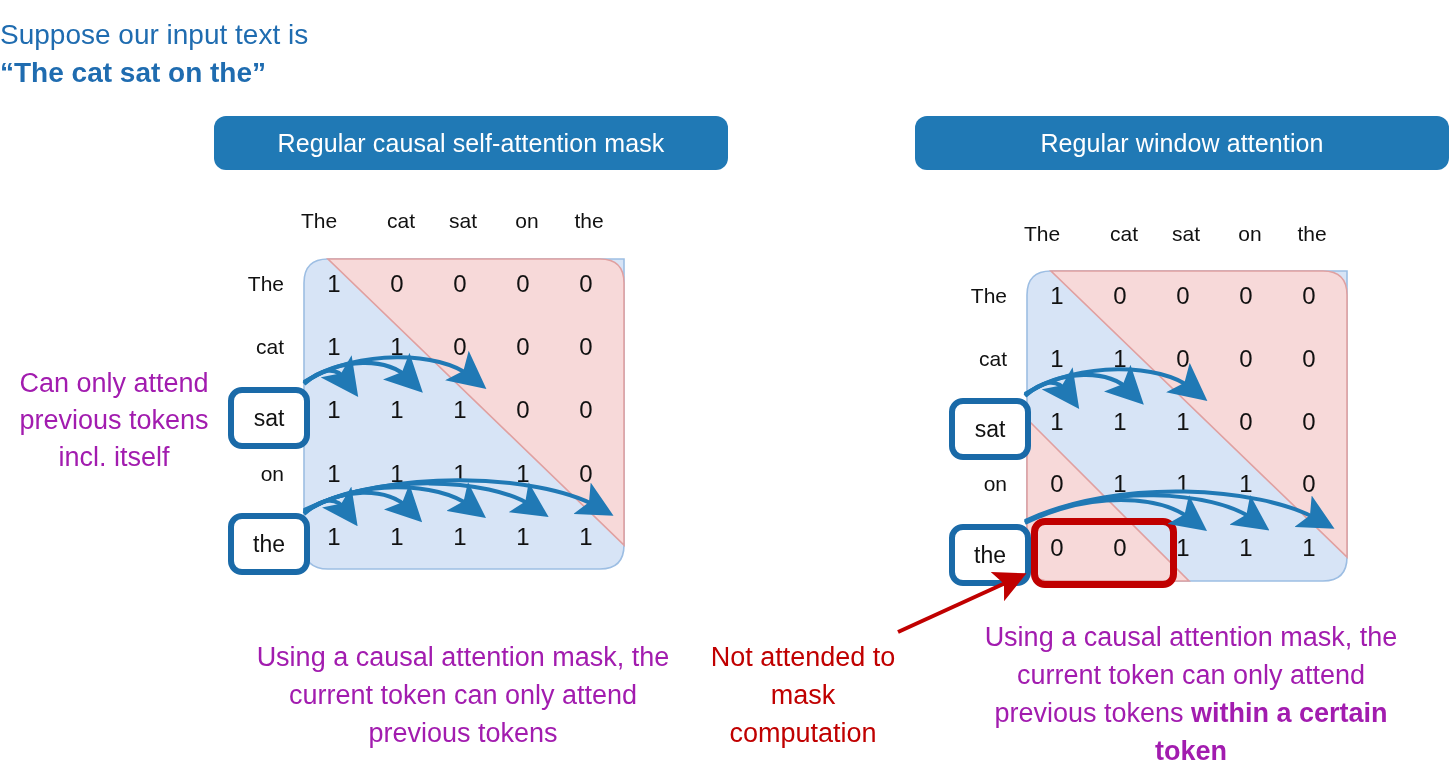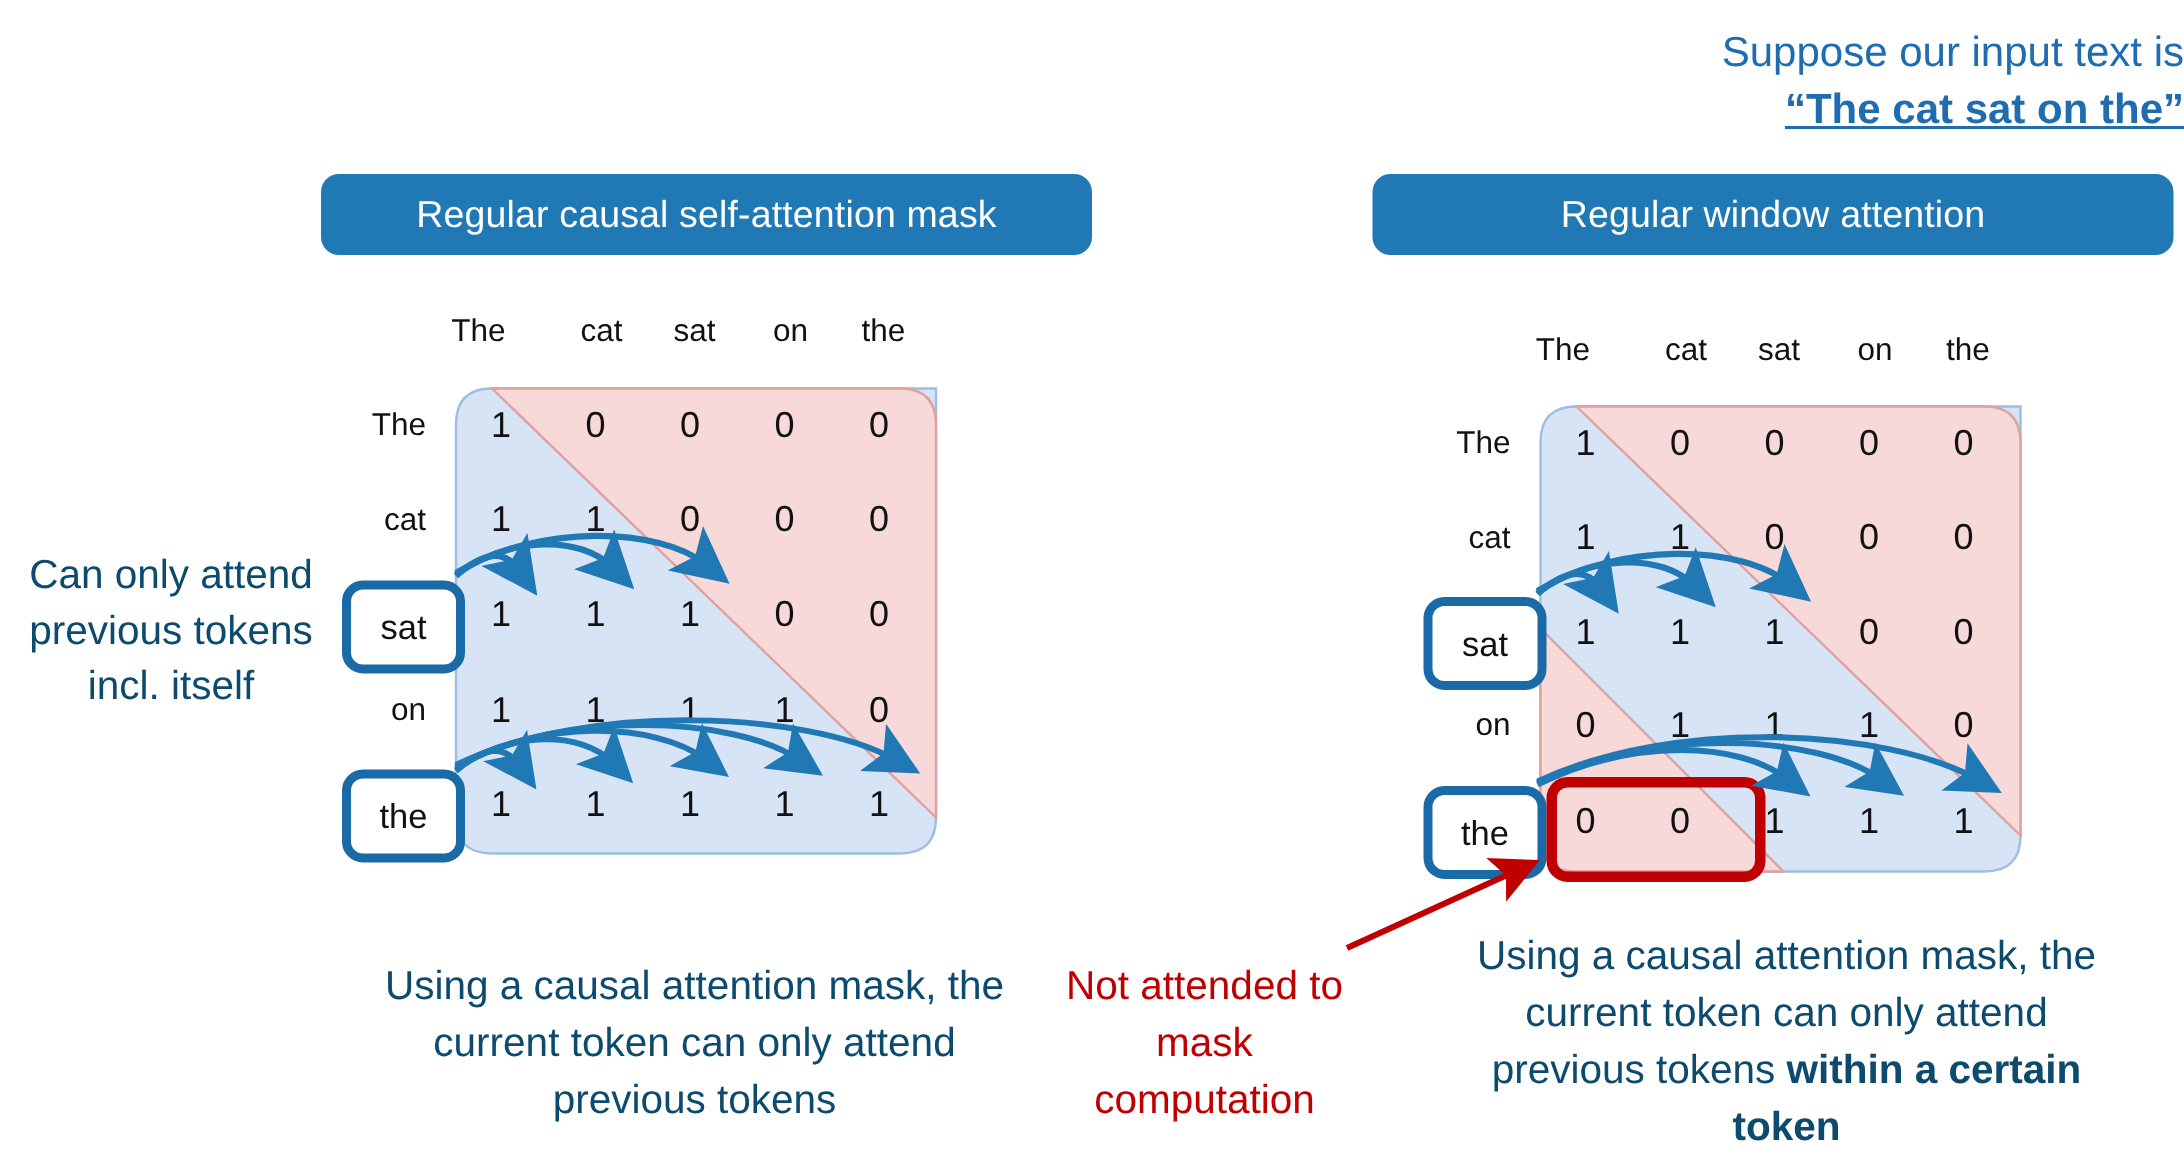--- a/index.html
+++ b/index.html
@@ -3,23 +3,23 @@
 <meta charset="utf-8">
 <style>
   html,body{margin:0;padding:0;background:#ffffff;}
   body{width:1456px;height:772px;position:relative;overflow:hidden;
        font-family:"Liberation Sans","DejaVu Sans",sans-serif;
        -webkit-font-smoothing:antialiased;}
 
   .abs{position:absolute;}
 
   
-  #title{left:0;top:16px;width:1456px;text-align:right;color:#1f6cb0;
+  #title{left:0;top:16px;width:1456px;text-align:left;color:#1f6cb0;
          font-size:28px;line-height:38px;}
-  #title .b{font-weight:bold;text-decoration:underline;}
+  #title .b{font-weight:bold;}
 
   
   .banner{background:#2079b5;color:#ffffff;border-radius:12px;
           display:flex;align-items:center;justify-content:center;
           font-size:25px;letter-spacing:.1px;}
   #banner-left{left:214px;top:116px;width:514px;height:54px;}
   #banner-right{left:915px;top:116px;width:534px;height:54px;}
 
   
   .matrix{position:absolute;}
@@ -27,21 +27,21 @@
   .colhdr{position:absolute;color:#111;font-size:21px;text-align:center;}
   .rowhdr{position:absolute;color:#111;font-size:21px;text-align:right;}
   .cell{position:absolute;color:#111;font-size:24px;text-align:center;}
 
   
   .pill{position:absolute;border:6px solid #1a6aa8;border-radius:14px;
         background:#ffffff;color:#111;font-size:23px;
         display:flex;align-items:center;justify-content:center;}
 
   
-  .cap{position:absolute;color:#0c4a6e;text-align:center;}
+  .cap{position:absolute;color:#a21caf;text-align:center;}
   #cap-left-side{left:14px;top:365px;width:200px;font-size:27px;line-height:37px;}
   #cap-left-bottom{left:248px;top:638px;width:430px;font-size:27px;line-height:38px;}
   #cap-right-bottom{left:976px;top:618px;width:430px;font-size:27px;line-height:38px;}
   #cap-right-bottom .b{font-weight:bold;}
   #cap-red{left:698px;top:638px;width:210px;font-size:27px;line-height:38px;color:#c00000;}
 
   svg{overflow:visible;}
 </style>
 </head>
 <body>

